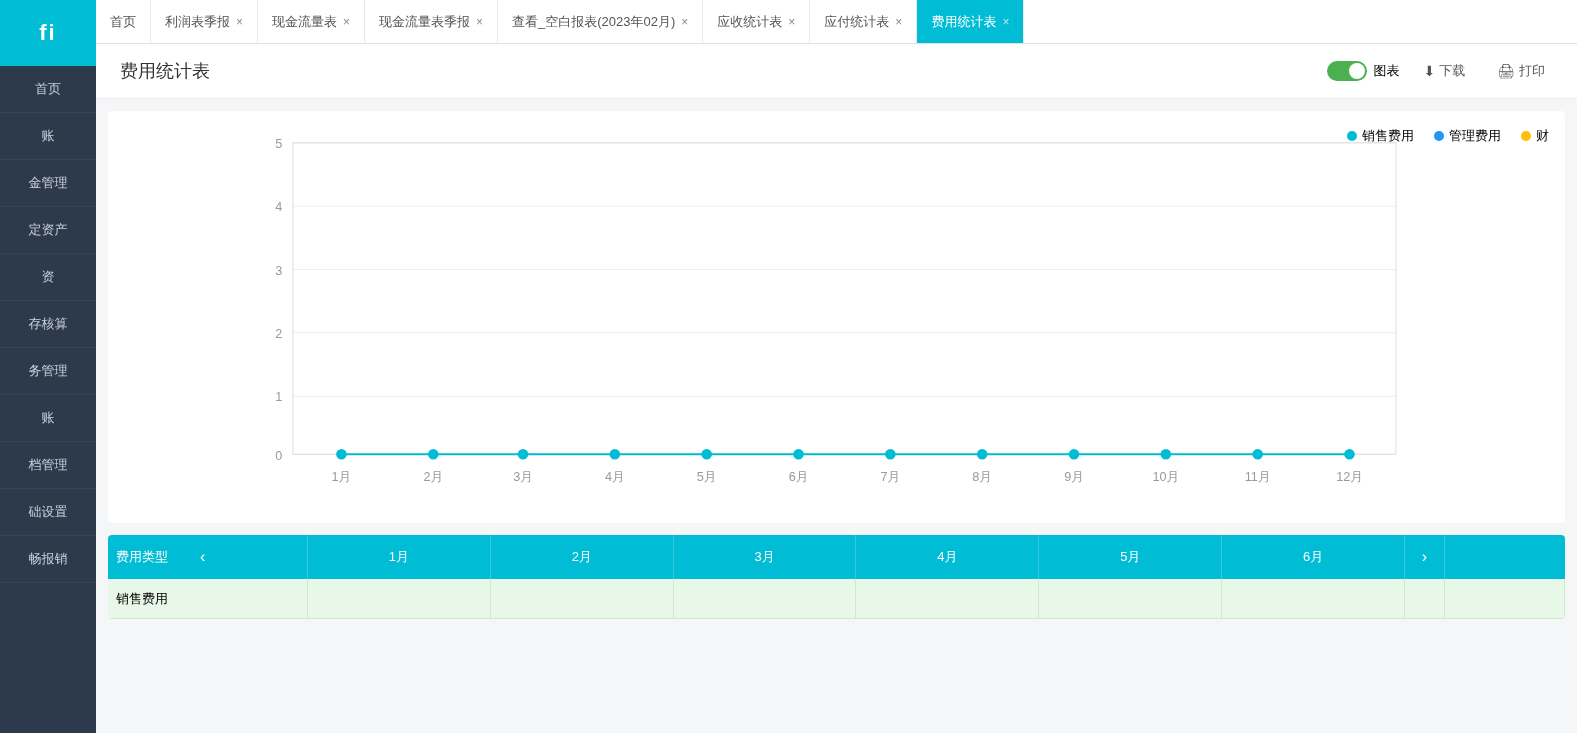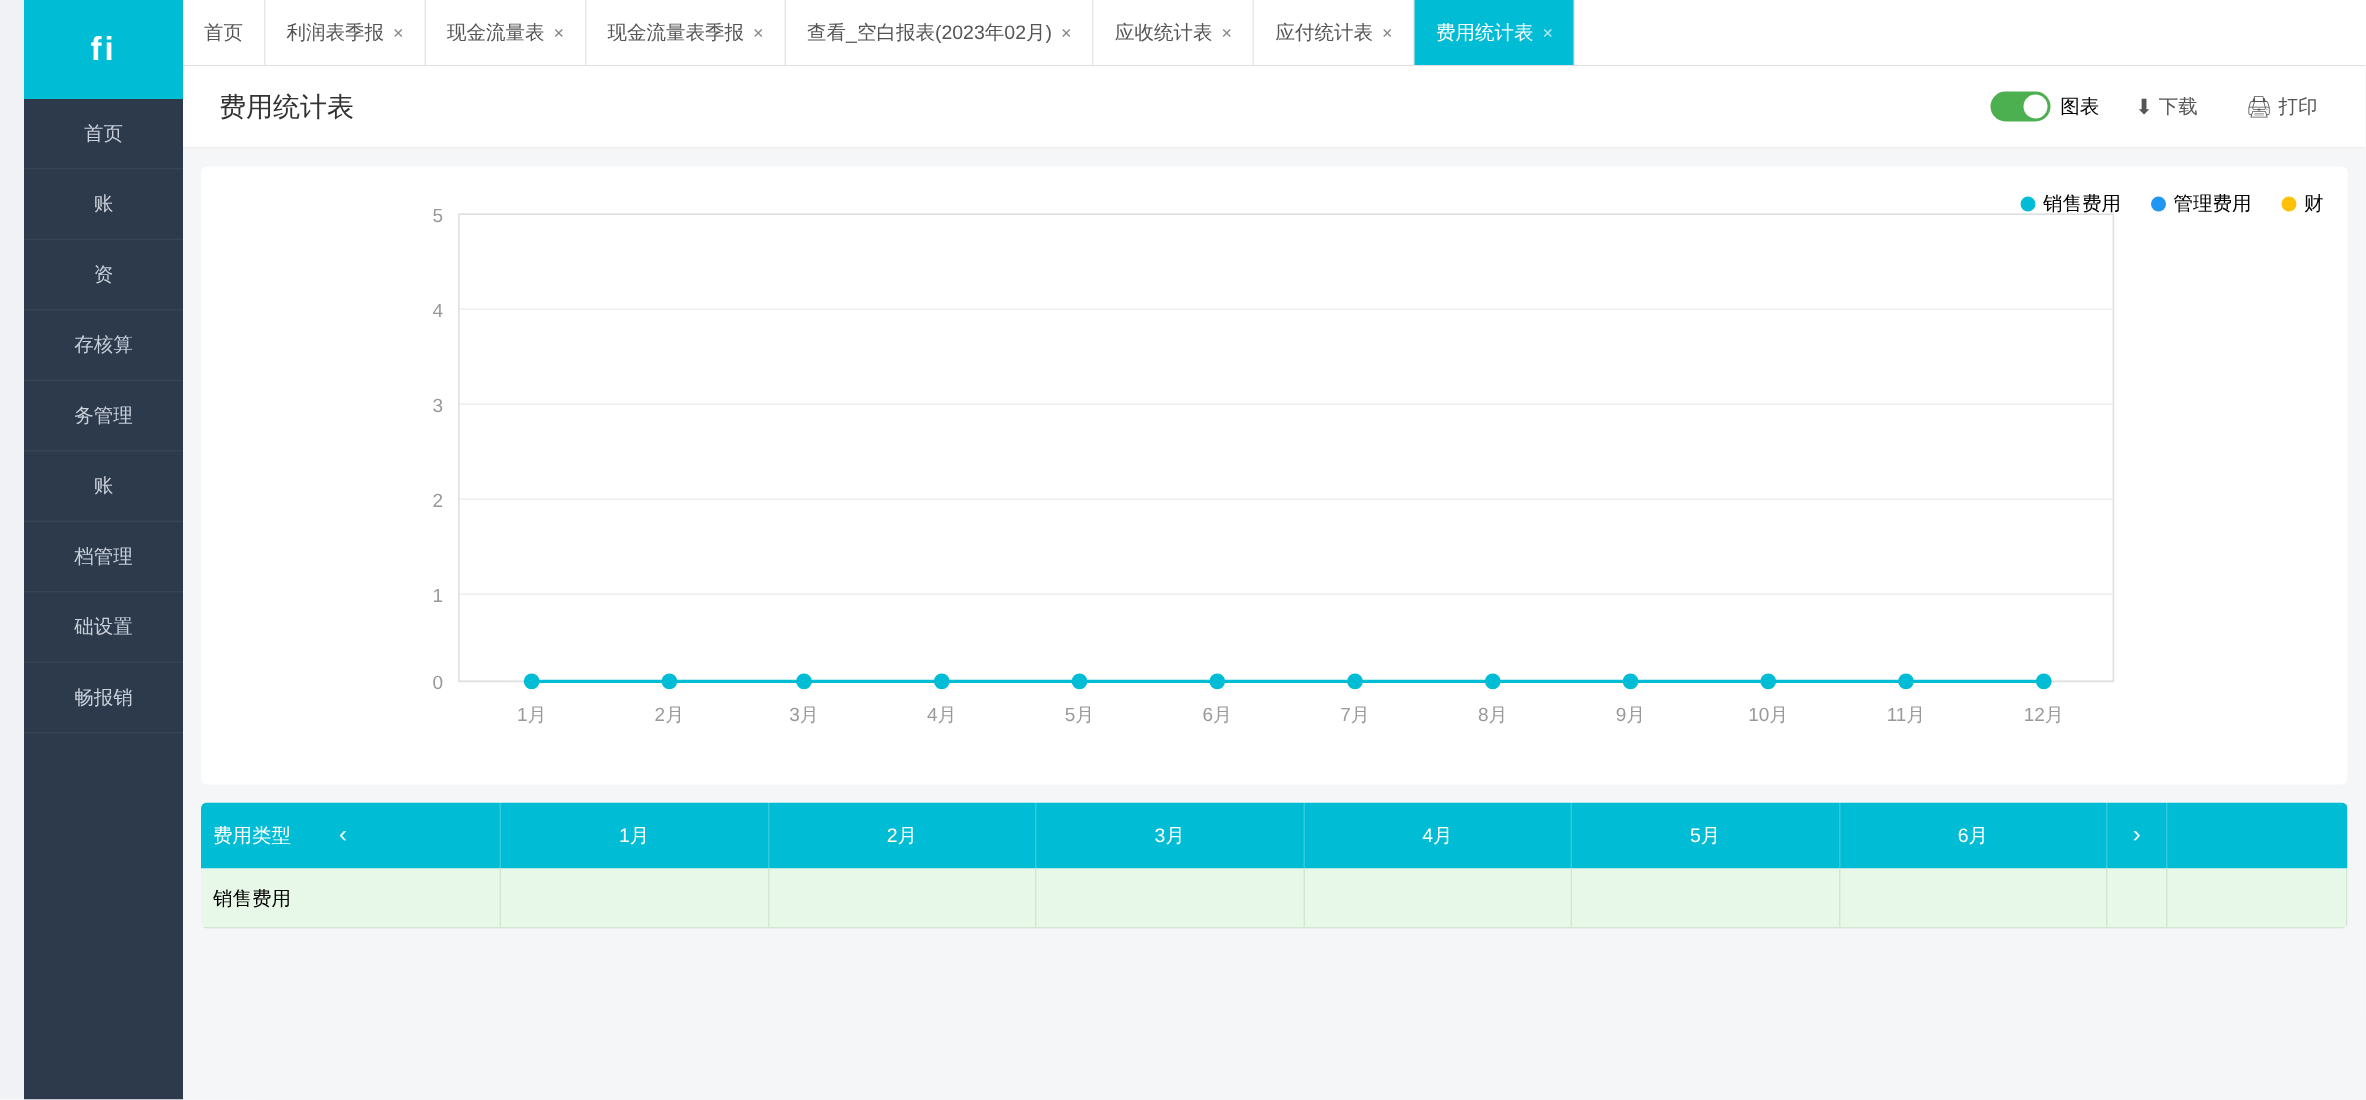--- a/index.html
+++ b/index.html
@@ -1,27 +1,26 @@
 <!DOCTYPE html>
 <html><head>
   <meta charset="utf-8">
   <style>
     * { box-sizing: border-box; margin: 0; padding: 0; }
     body { font-family: 'Microsoft YaHei', Arial, sans-serif; font-size: 13px; display: flex; height: 733px; overflow: hidden; background: #f0f2f5; }
 
     
     .sidebar {
-      width: 106px;
+      width: 96px;
       background: #2d3a4b;
       color: #c8d0db;
       display: flex;
       flex-direction: column;
       height: 100%;
       flex-shrink: 0;
-      margin-left: 16px;
     }
     .sidebar-logo {
       background: #00bcd4;
       height: 66px;
       display: flex;
       align-items: center;
       justify-content: center;
       font-size: 22px;
       font-weight: bold;
       color: white;
@@ -232,20 +231,22 @@
     }
     .table-row-cell.left { justify-content: flex-start; }
   </style>
 </head>
 <body>
 
 <div class="sidebar">
   <div class="sidebar-logo">fi</div>
   <div class="sidebar-item">首页</div>
   <div class="sidebar-item">账</div>
+  <div class="sidebar-item">金管理</div>
+  <div class="sidebar-item">定资产</div>
   <div class="sidebar-item">资</div>
   <div class="sidebar-item">存核算</div>
   <div class="sidebar-item">务管理</div>
   <div class="sidebar-item">账</div>
   <div class="sidebar-item">档管理</div>
   <div class="sidebar-item">础设置</div>
   <div class="sidebar-item">畅报销</div>
 </div>
 
 <div class="main">

